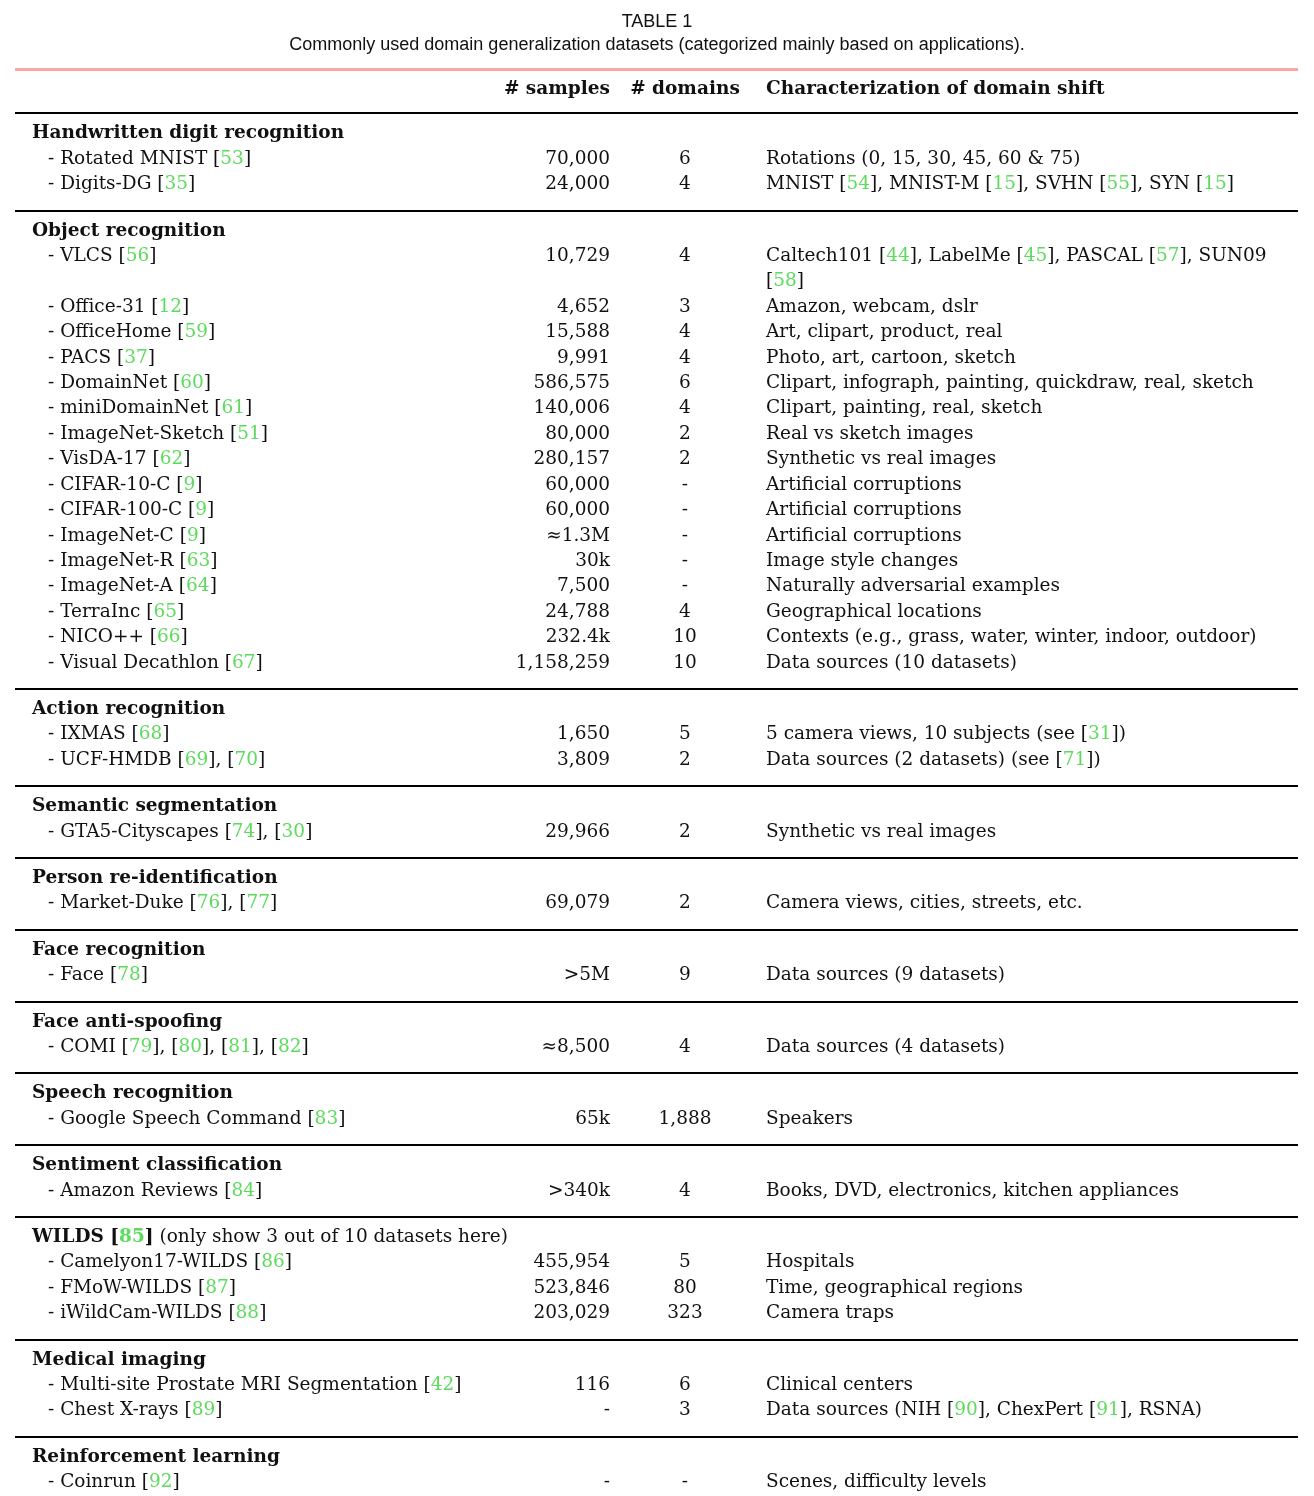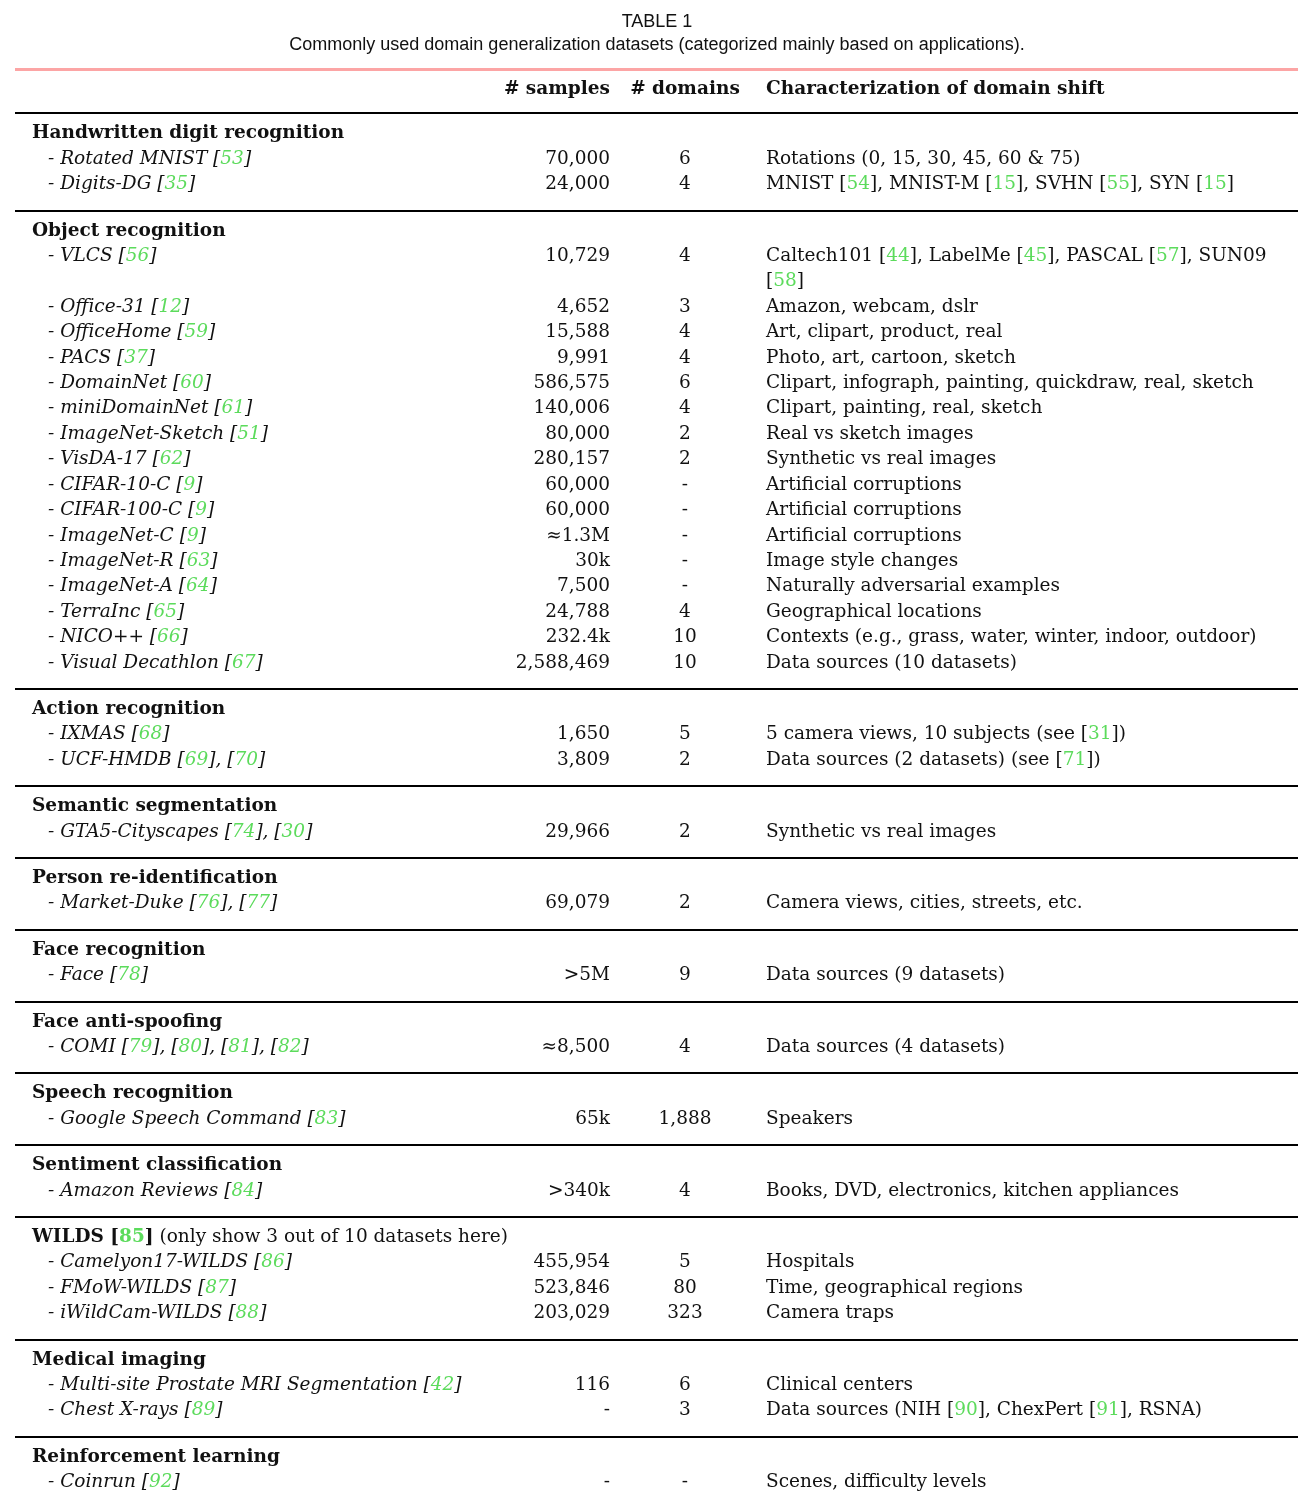--- a/index.html
+++ b/index.html
@@ -19,21 +19,21 @@
   }
   .dg-table {
     margin: 12px 16px 0 15px;
     border-top: 3px solid #fca5a5;
     border-bottom: 3.5px solid #000;
     font-size: 18.5px;
     line-height: 25.4px;
   }
   .hdr-row { display: flex; padding: 4px 0 6px; font-weight: bold; }
   .row { display: flex; }
-  .c-name   { width: 475px; padding-left: 33px; font-style: italic; }
+  .c-name   { width: 475px; padding-left: 33px; }
   .c-samp   { width: 120px; text-align: right; }
   .c-dom    { width: 150px; text-align: center; }
   .c-shift  { flex: 1; padding-left: 6px; }
   .section { border-top: 2px solid #000; padding: 5px 0 8px; margin-top: 6px; }
   .sec-header { padding-left: 17px; font-weight: bold; }
   .sec-header .suffix { font-weight: normal; }
   .cite { color: var(--cite-green, #5cdb5c); }
 </style>
 </head>
 <body>
@@ -153,21 +153,21 @@
           <div class="c-shift">Geographical locations</div>
         </div>
         <div class="row">
           <div class="c-name">- NICO++ [<span class="cite">66</span>]</div>
           <div class="c-samp">232.4k</div>
           <div class="c-dom">10</div>
           <div class="c-shift">Contexts (e.g., grass, water, winter, indoor, outdoor)</div>
         </div>
         <div class="row">
           <div class="c-name">- Visual Decathlon [<span class="cite">67</span>]</div>
-          <div class="c-samp">2,588,469</div>
+          <div class="c-samp">1,158,259</div>
           <div class="c-dom">10</div>
           <div class="c-shift">Data sources (10 datasets)</div>
         </div>
       </div>
       <div class="section">
         <div class="sec-header"><span>Action recognition</span></div>
         <div class="row">
           <div class="c-name">- IXMAS [<span class="cite">68</span>]</div>
           <div class="c-samp">1,650</div>
           <div class="c-dom">5</div>

